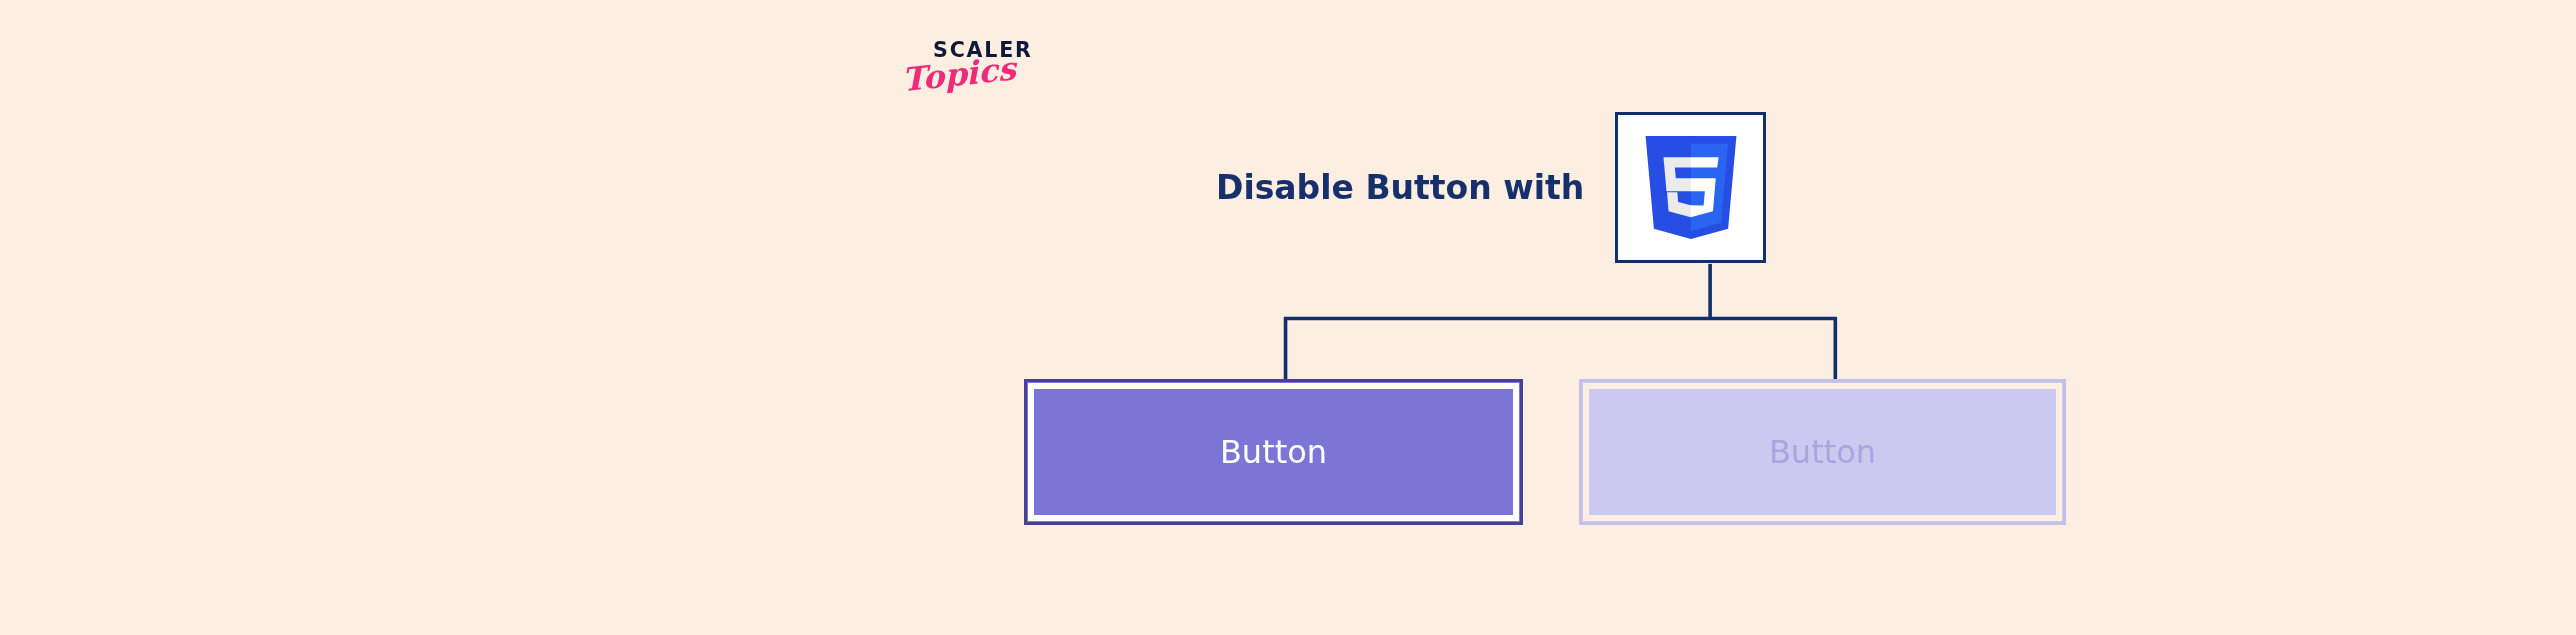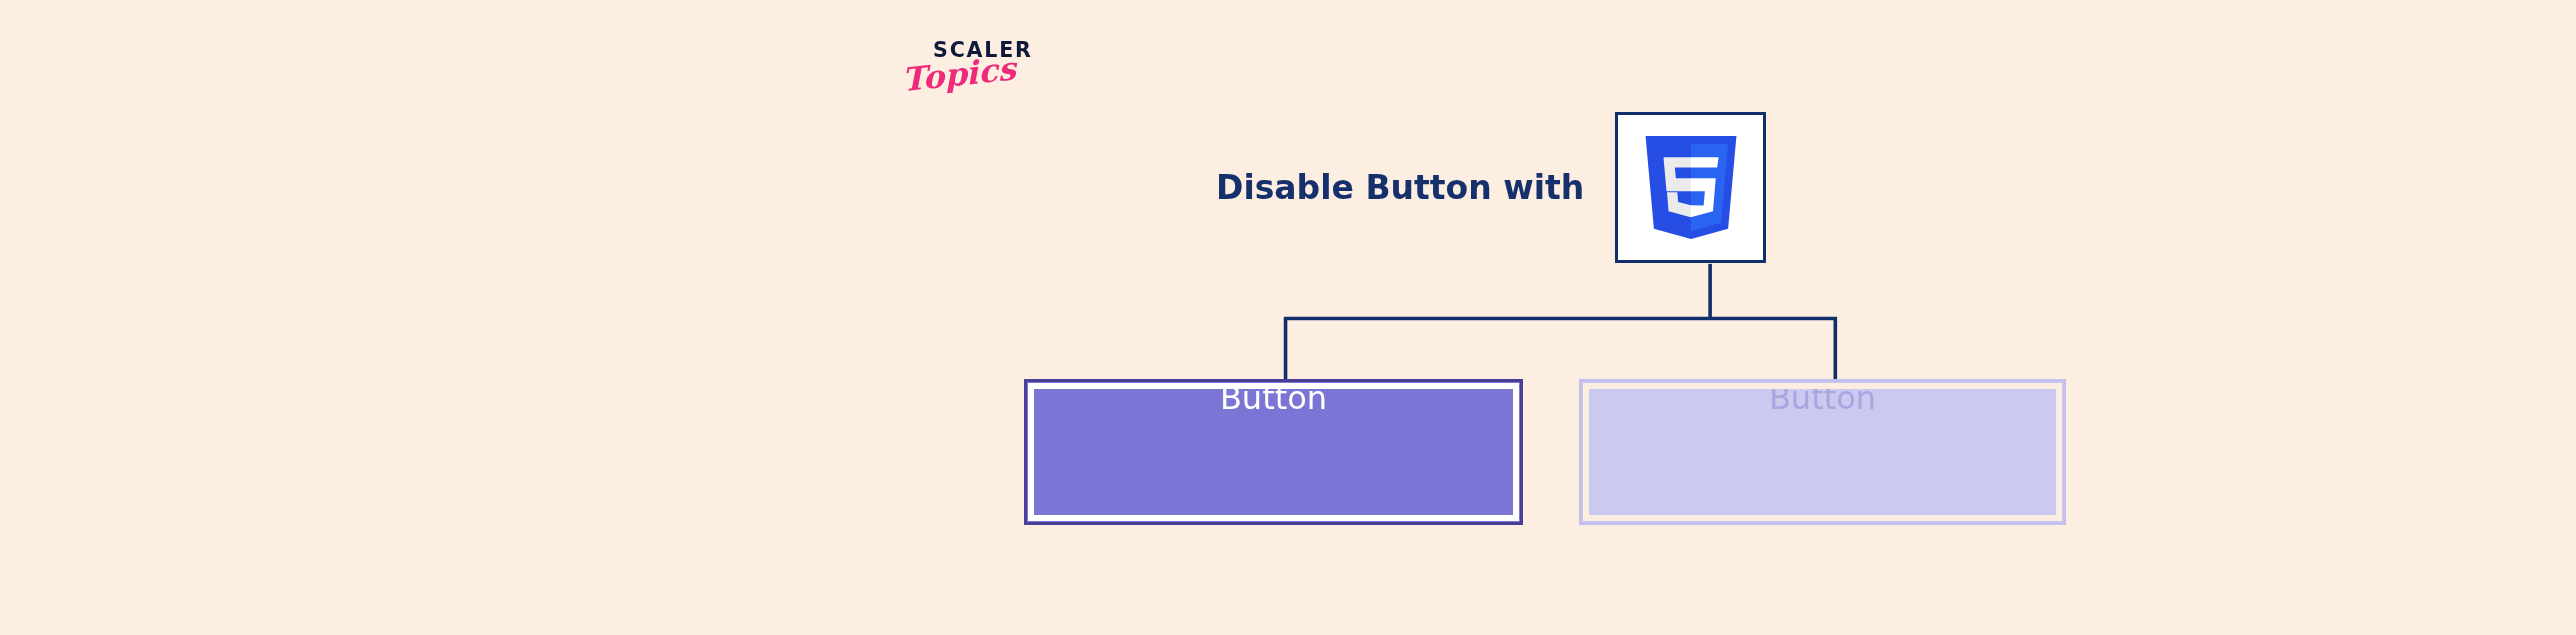--- a/index.html
+++ b/index.html
@@ -99,21 +99,21 @@
     width: 3092px;
     height: 636px;
     pointer-events: none;
   }
 
   
   .btn {
     position: absolute;
     box-sizing: border-box;
     display: flex;
-    align-items: flex-start;
+    align-items: center;
     justify-content: center;
     font-family: "DejaVu Sans", sans-serif;
     font-size: 32px;
     font-weight: 400;
     line-height: 1;
     top: 379px;
     height: 146px;
   }
 
   .btn-enabled {

